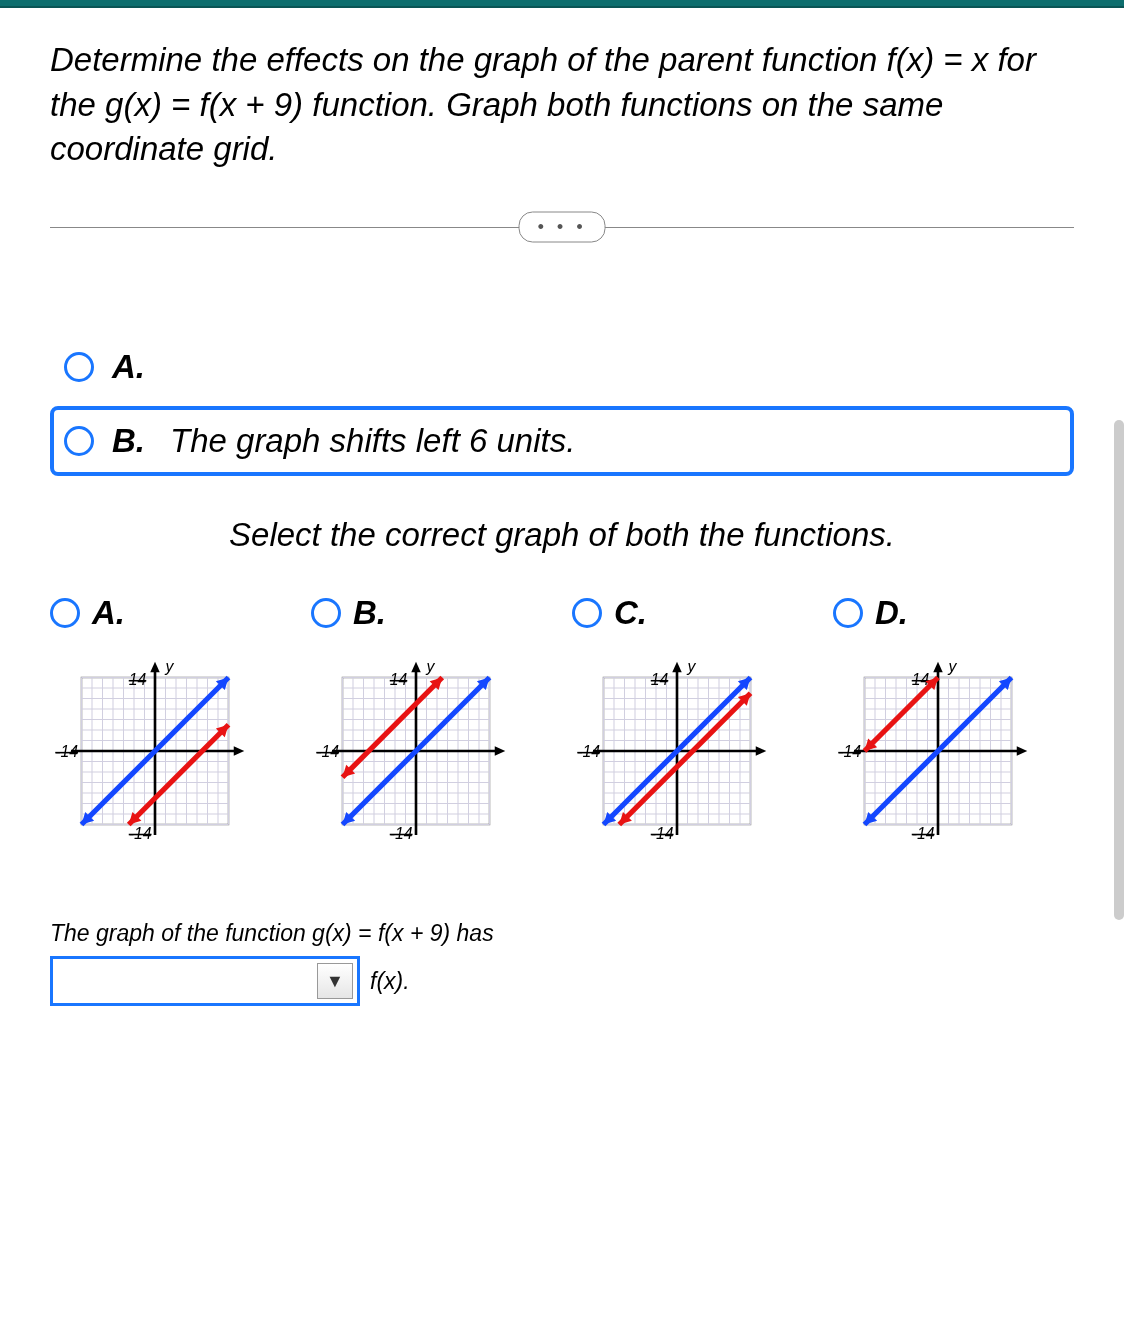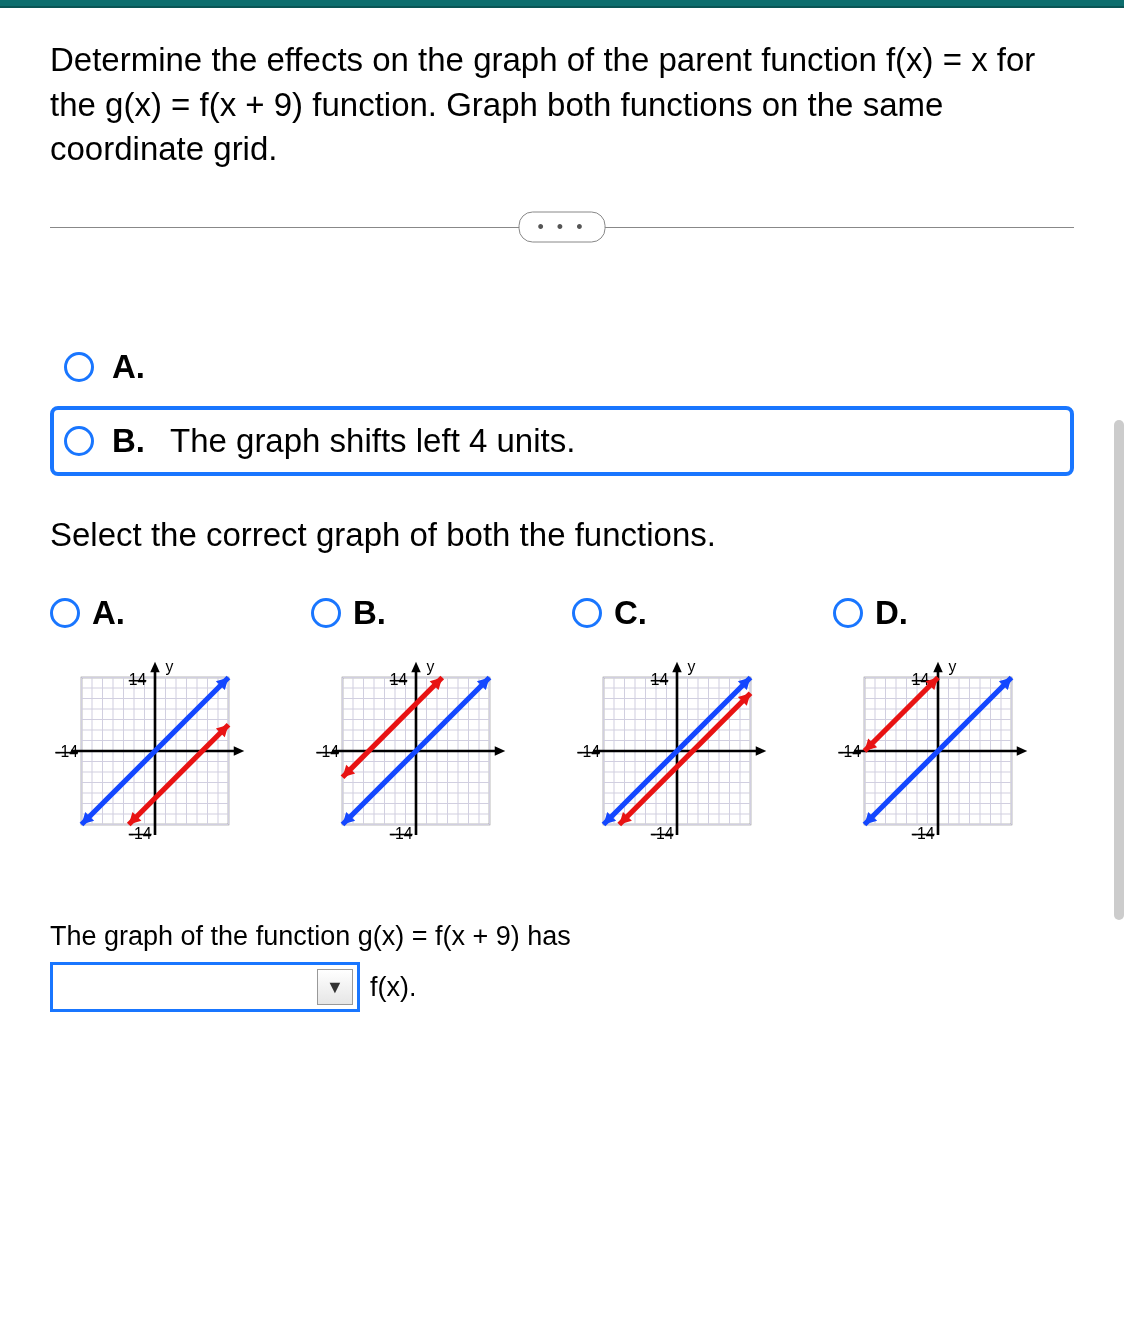--- a/index.html
+++ b/index.html
@@ -10,20 +10,21 @@
     width: 1124px;
   }
   .topbar {
     width: 100%;
     height: 8px;
     background: #0d6e6e;
     border-bottom: 2px solid #0a5555;
   }
   .content {
     padding: 30px 50px 40px 50px;
+    font-style: italic;
   }
   .question-text {
     font-size: 33px;
     line-height: 1.35;
     color: #000;
     margin-bottom: 40px;
   }
   .divider-wrap {
     position: relative;
     margin: 30px 0 90px 0;
@@ -70,20 +71,21 @@
     margin-right: 18px;
   }
   .opt-letter {
     font-weight: bold;
     margin-right: 18px;
     min-width: 40px;
   }
   .subprompt {
     font-size: 33px;
     margin: 40px 0 40px 0;
+    text-align: center;
   }
   .graph-row {
     display: flex;
     gap: 20px;
     margin-bottom: 60px;
   }
   .graph-option {
     flex: 1;
     display: flex;
     flex-direction: column;
@@ -94,21 +96,21 @@
     font-size: 33px;
     margin-bottom: 14px;
   }
   .graph-header .radio { margin-right: 12px; }
   .graph-header .opt-letter { min-width: auto; }
   .mini-chart {
     width: 210px;
     height: 210px;
   }
   .fill-text {
-    font-size: 27px;
+    font-size: 23px;
     line-height: 1.5;
   }
   .fill-row {
     display: flex;
     align-items: center;
     margin-top: 6px;
   }
   .dropdown-box {
     width: 310px;
     height: 50px;
@@ -156,21 +158,21 @@
     <div class="divider-pill">• • •</div>
   </div>
 
   <div class="option-row">
     <span class="radio"></span>
     <span class="opt-letter">A.</span>
   </div>
   <div class="option-row selected">
     <span class="radio"></span>
     <span class="opt-letter">B.</span>
-    <span>The graph shifts left 4 units.</span>
+    <span>The graph shifts left 6 units.</span>
   </div>
 
   <div class="subprompt">Select the correct graph of both the functions.</div>
 
   <div class="graph-row">
     <div class="graph-option">
       <div class="graph-header">
         <span class="radio"></span>
         <span class="opt-letter">A.</span>
       </div>

